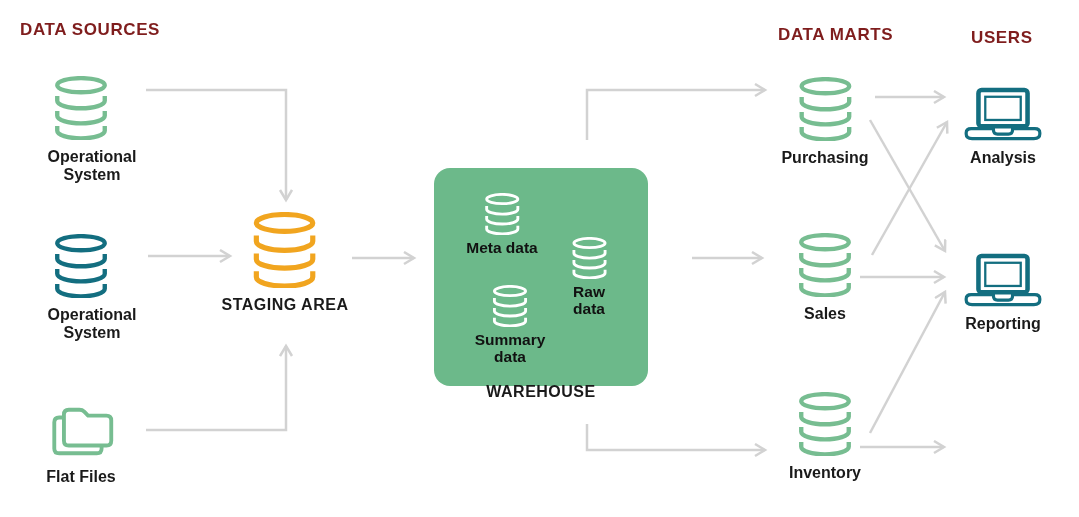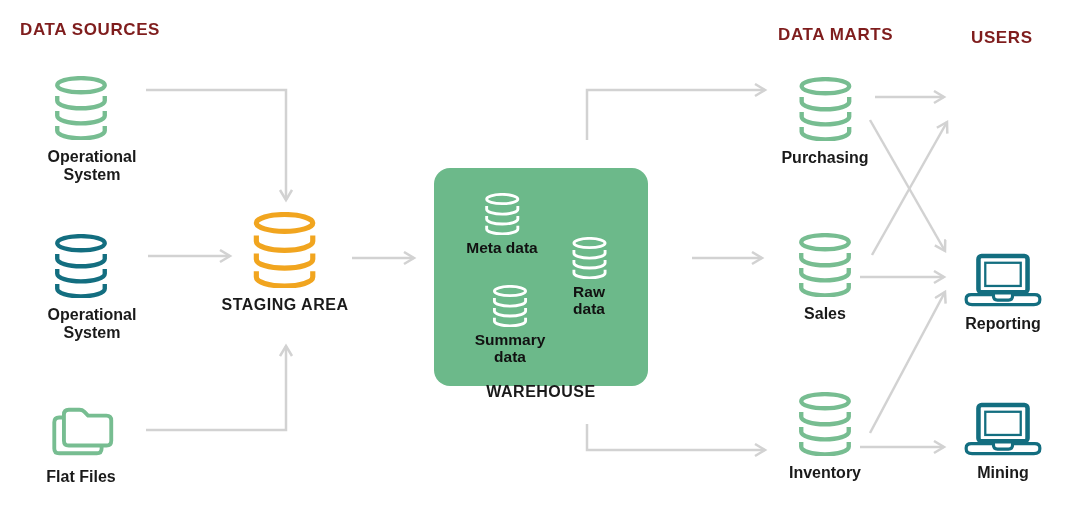--- a/index.html
+++ b/index.html
@@ -156,28 +156,28 @@
     <div class="label m8">Sales</div>
   </div>
 
   <div class="node" style="left:825px;top:392px;color:var(--green,#77BD91)">
     <svg class="icon" width="62" height="64">
         <use href="#i-db"></use>
       </svg>
     <div class="label m8">Inventory</div>
   </div>
 
+  <div class="node" style="left:1003px;top:87px;color:var(--teal,#136E80)">
+    <svg class="icon" width="80" height="55">
+        <use href="#i-laptop"></use>
+      </svg>
+    <div class="label m7">Analysis</div>
+  </div>
 
   <div class="node" style="left:1003px;top:253px;color:var(--teal,#136E80)">
     <svg class="icon" width="80" height="55">
         <use href="#i-laptop"></use>
       </svg>
     <div class="label m7">Reporting</div>
   </div>
 
-  <div class="node" style="left:1003px;top:402px;color:var(--teal,#136E80)">
-    <svg class="icon" width="80" height="55">
-        <use href="#i-laptop"></use>
-      </svg>
-    <div class="label m7">Mining</div>
-  </div>
 
 </div>
 
 </body></html>

